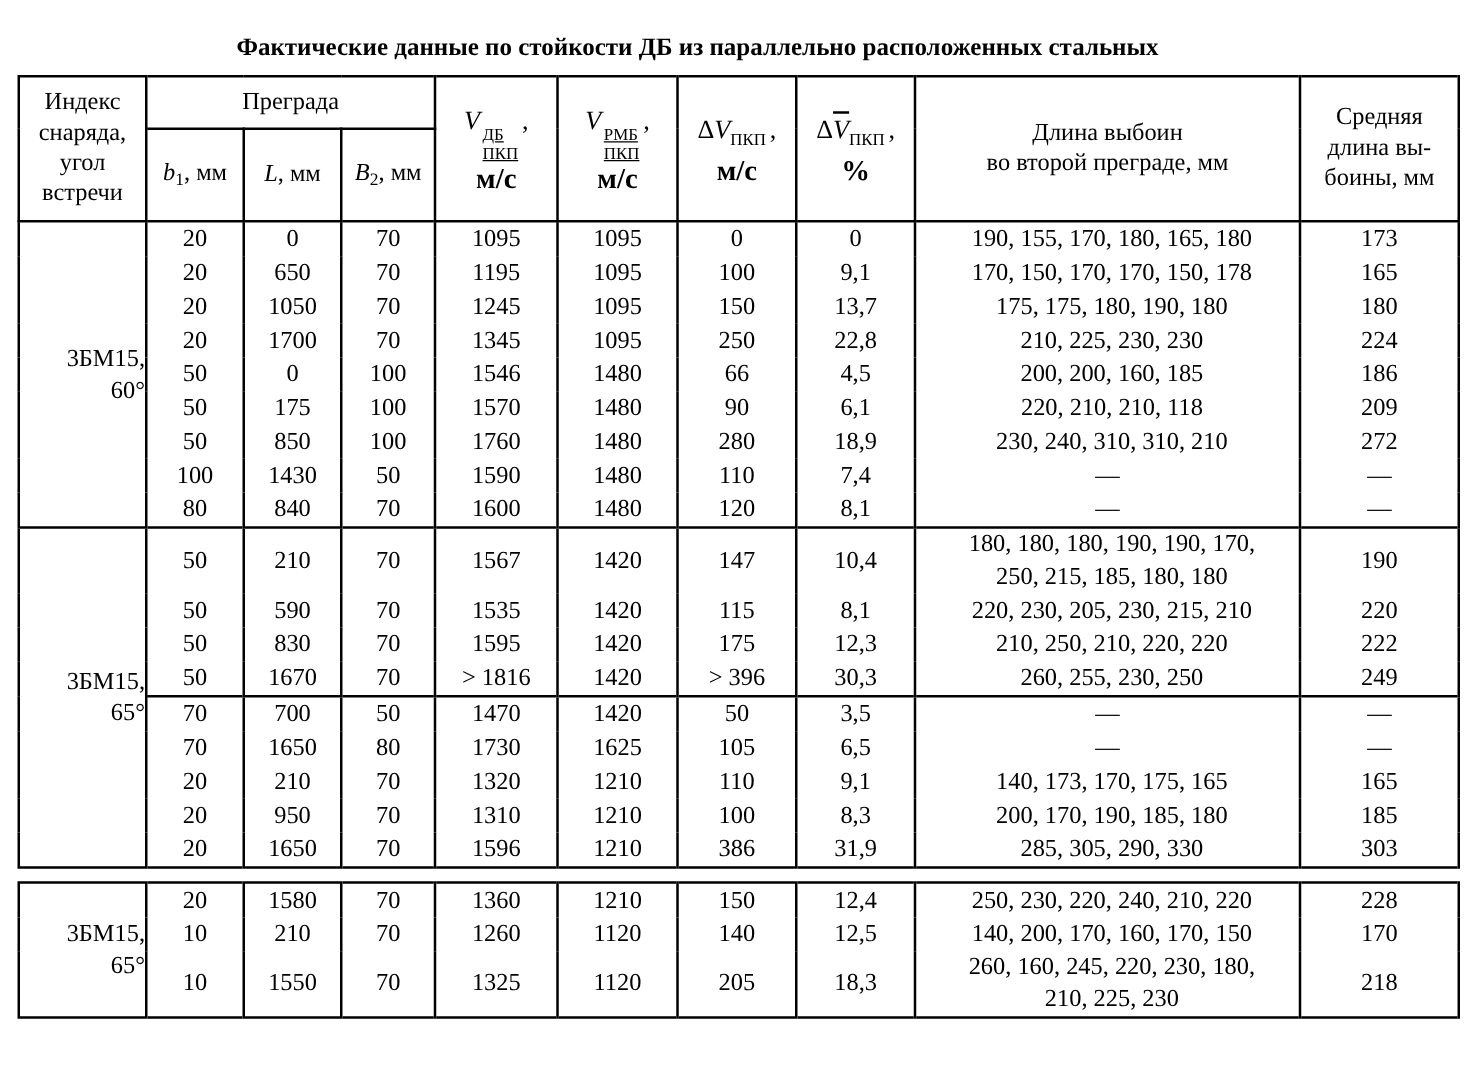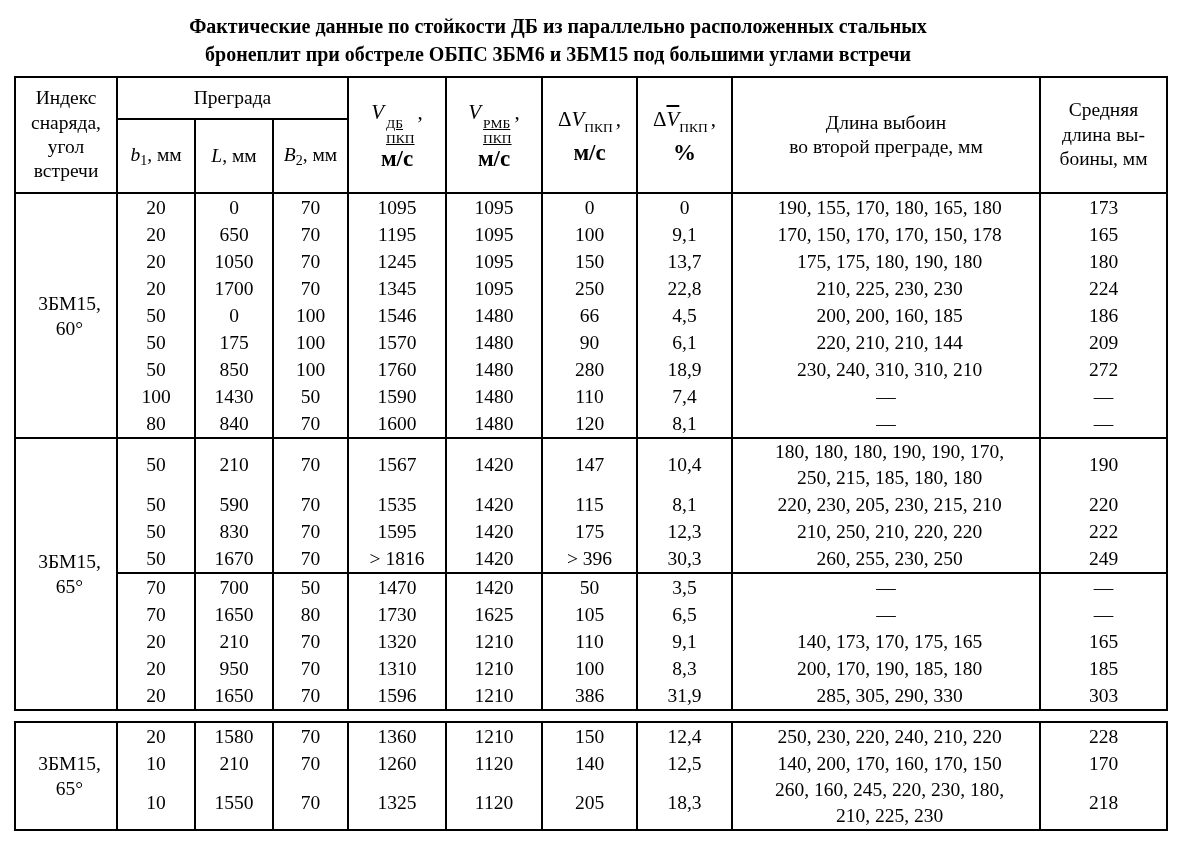--- a/index.html
+++ b/index.html
@@ -1,26 +1,26 @@
 <!DOCTYPE html>
 <html><head>
 <meta charset="utf-8">
 <style>
   html,body{margin:0;padding:0;background:#fff;}
   body{width:1180px;height:867px;font-family:"Liberation Serif",serif;color:#000;overflow:hidden;}
-  .title{width:1116px;text-align:center;font-weight:bold;font-size:20px;line-height:28px;margin-top:12px;}
+  .title{width:1116px;text-align:center;font-weight:bold;font-size:20px;line-height:28px;margin-top:24px;}
   table{border-collapse:collapse;table-layout:fixed;margin-left:14px;border:2px solid #000;}
   td,th{border-left:2px solid #000;border-right:2px solid #000;font-weight:normal;padding:0;
         font-size:19.5px;vertical-align:middle;overflow:hidden;}
   thead th{border-bottom:2px solid #000;text-align:center;line-height:1.25;}
   .hrow1{height:42px;}
   .hrow2{height:74px;}
   tbody td{height:27px;text-align:center;line-height:27px;}
   tbody td.multi{line-height:26px;}
-  .lbl{text-align:center;padding-left:7px;font-size:19.5px;line-height:25px;}
+  .lbl{text-align:right;padding-left:7px;font-size:19.5px;line-height:25px;}
   .g{text-align:center;padding-left:7px;white-space:pre-line;}
   .gd{text-align:center;padding-left:0;}
   .blk2 tr:first-child td{border-top:2px solid #000;}
   tr.divided td{border-top:2px solid #000;}
   .bottom-gap{height:10px;}
   .it{font-style:italic;}
   .ol{text-decoration:overline;}
   .stack{display:inline-flex;flex-direction:column;align-items:flex-start;line-height:1.05;
          vertical-align:-9px;margin-left:2px;}
   .ss{font-size:13.5px;line-height:1.1;text-decoration:underline;}
@@ -28,21 +28,20 @@
   .cm{margin-left:3px;}
   .mathline{font-size:21px;line-height:26px;}
   .unitline{font-size:23px;line-height:24px;font-weight:bold;}
   .sub1{font-size:14px;vertical-align:-4px;}
 </style>
 </head>
 <body>
 
 <div class="title">
   <div>Фактические данные по стойкости ДБ из параллельно расположенных стальных</div>
-  <div>бронеплит при обстреле ОБПС 3БМ6 и 3БМ15 под большими углами встречи</div>
 </div>
 
 <table style="width:1152px;margin-top:8px;border-radius:22px;">
   <colgroup>
     <col style="width:102px">
       <col style="width:78px">
       <col style="width:78px">
       <col style="width:75px">
     <col style="width:98px">
       <col style="width:96px">
@@ -154,21 +153,21 @@
         <td>186</td>
       </tr>
     <tr>
         <td>50</td>
         <td>175</td>
         <td>100</td>
         <td>1570</td>
         <td>1480</td>
         <td>90</td>
         <td>6,1</td>
-        <td class="g">220, 210, 210, 144</td>
+        <td class="g">220, 210, 210, 118</td>
         <td>209</td>
       </tr>
     <tr>
         <td>50</td>
         <td>850</td>
         <td>100</td>
         <td>1760</td>
         <td>1480</td>
         <td>280</td>
         <td>18,9</td>

